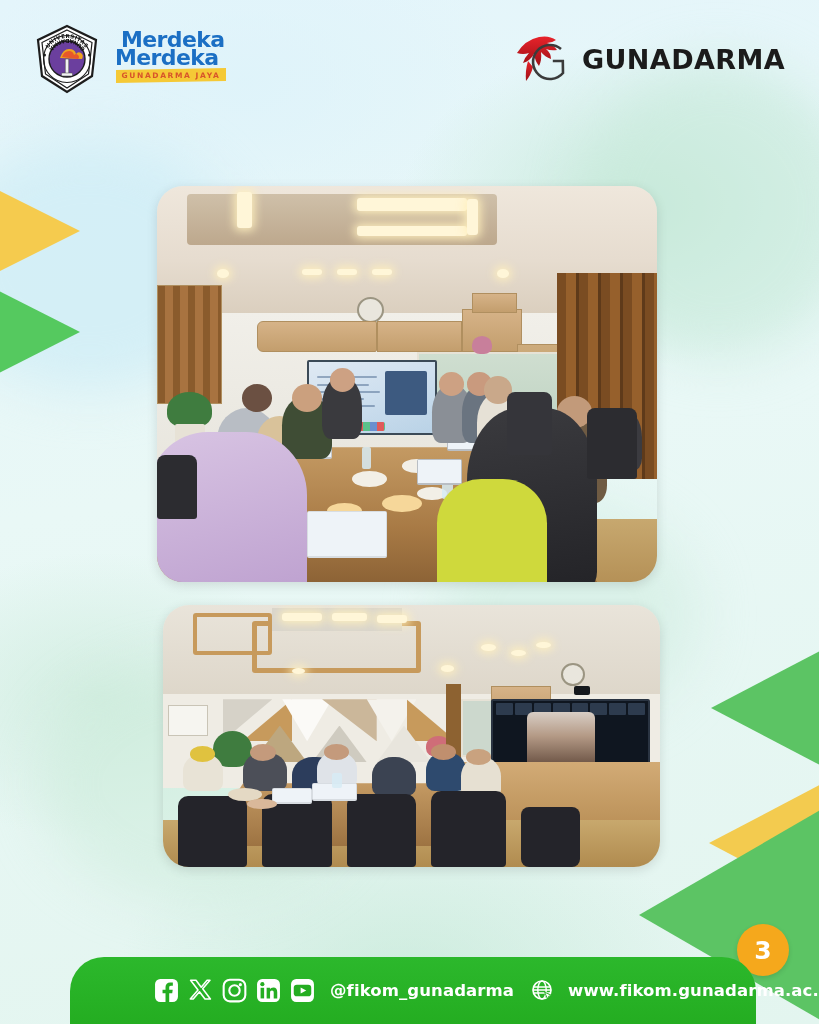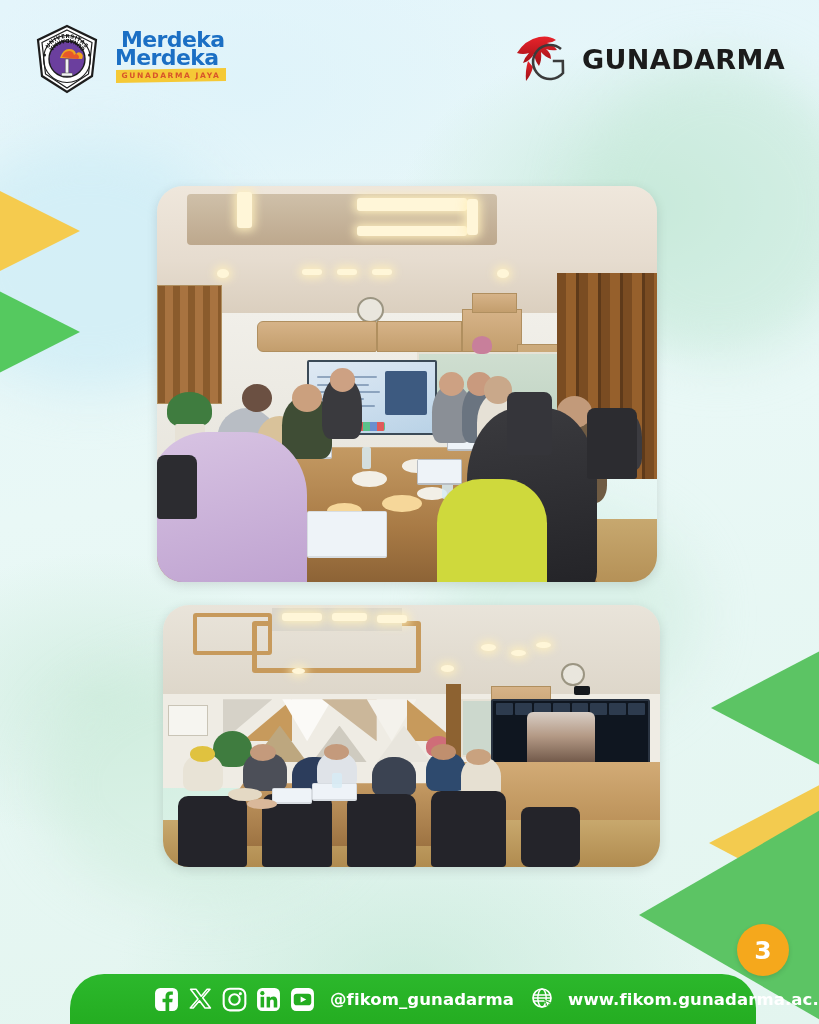--- a/index.html
+++ b/index.html
@@ -244,21 +244,21 @@
     background:#f5a81c;
     display:flex; align-items:center; justify-content:center;
     color:#fff; font-size:25px; font-weight:800;
     font-family:"DejaVu Sans", sans-serif;
     box-shadow:0 2px 5px rgba(0,0,0,.12);
     z-index:8;
   }
 
   
   .footer{
-    position:absolute; left:70px; bottom:0; width:686px; height:50px;
+    position:absolute; left:70px; bottom:0; width:686px; height:67px;
     background:linear-gradient(180deg,#2cb82c 0%,#24ad21 100%);
     border-radius:34px 34px 0 0;
     display:flex; align-items:center;
     padding-left:84px; gap:9px;
     z-index:9;
   }
   .soc{ width:25px; height:25px; flex:0 0 auto; }
   .handle, .site{
     color:#fff; font-size:16.5px; font-weight:700;
     font-family:"DejaVu Sans", sans-serif; letter-spacing:.1px;

